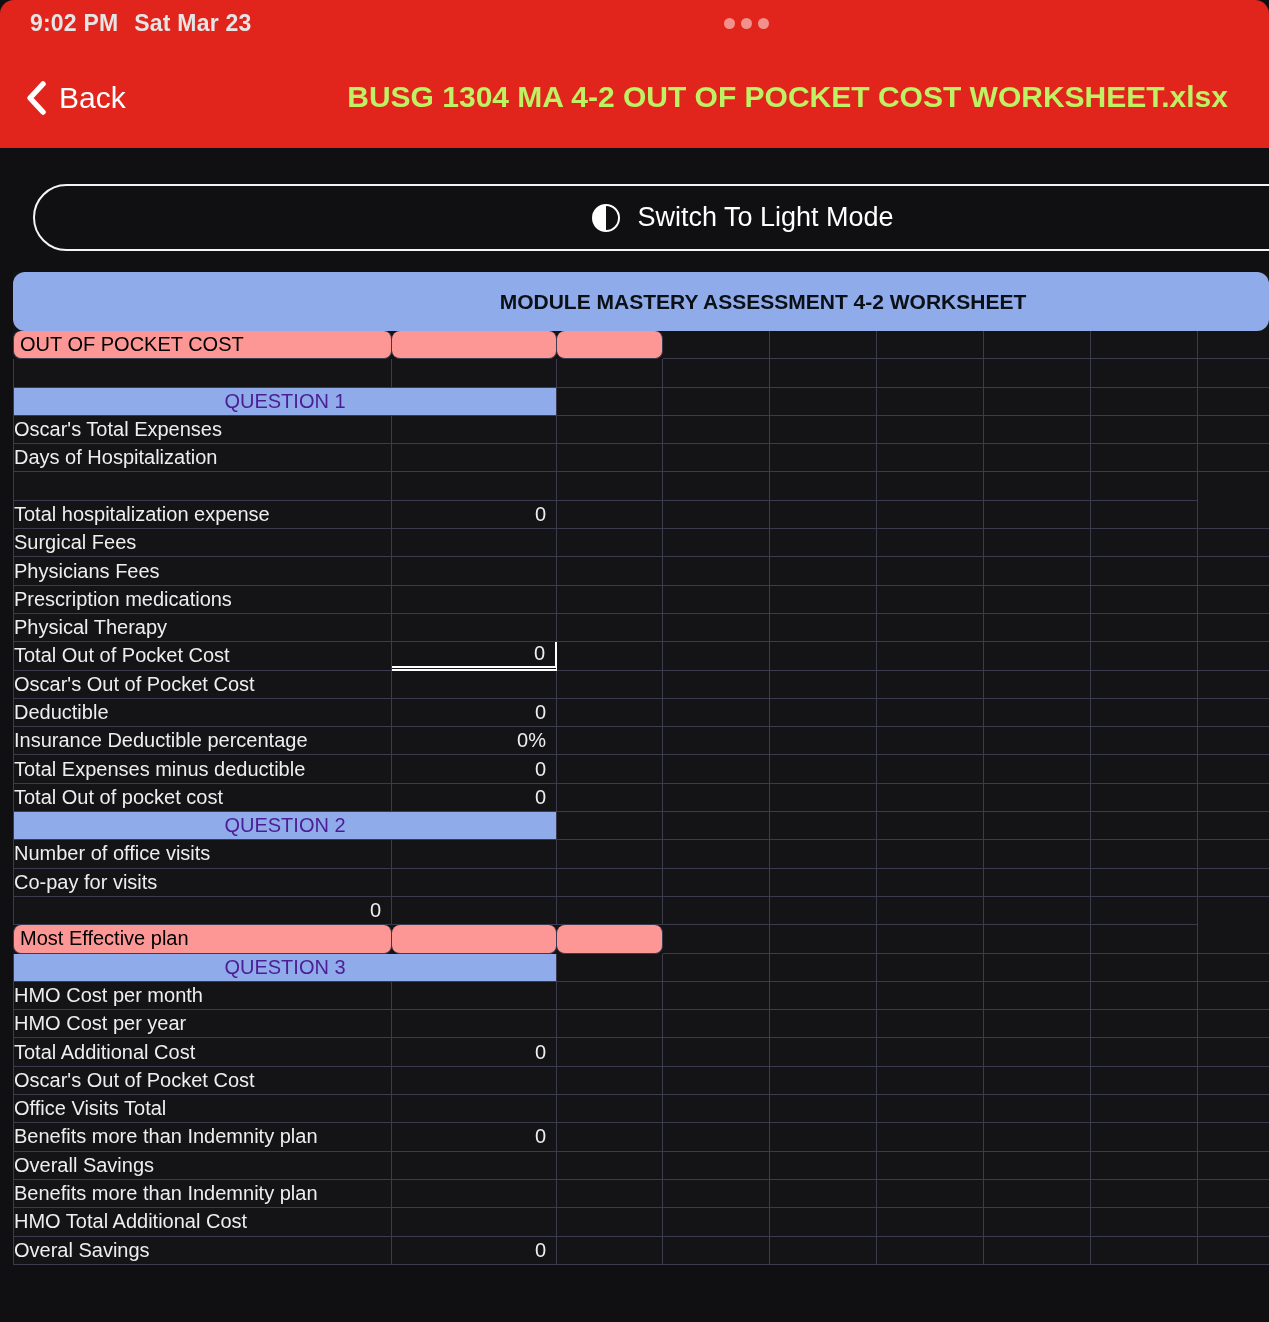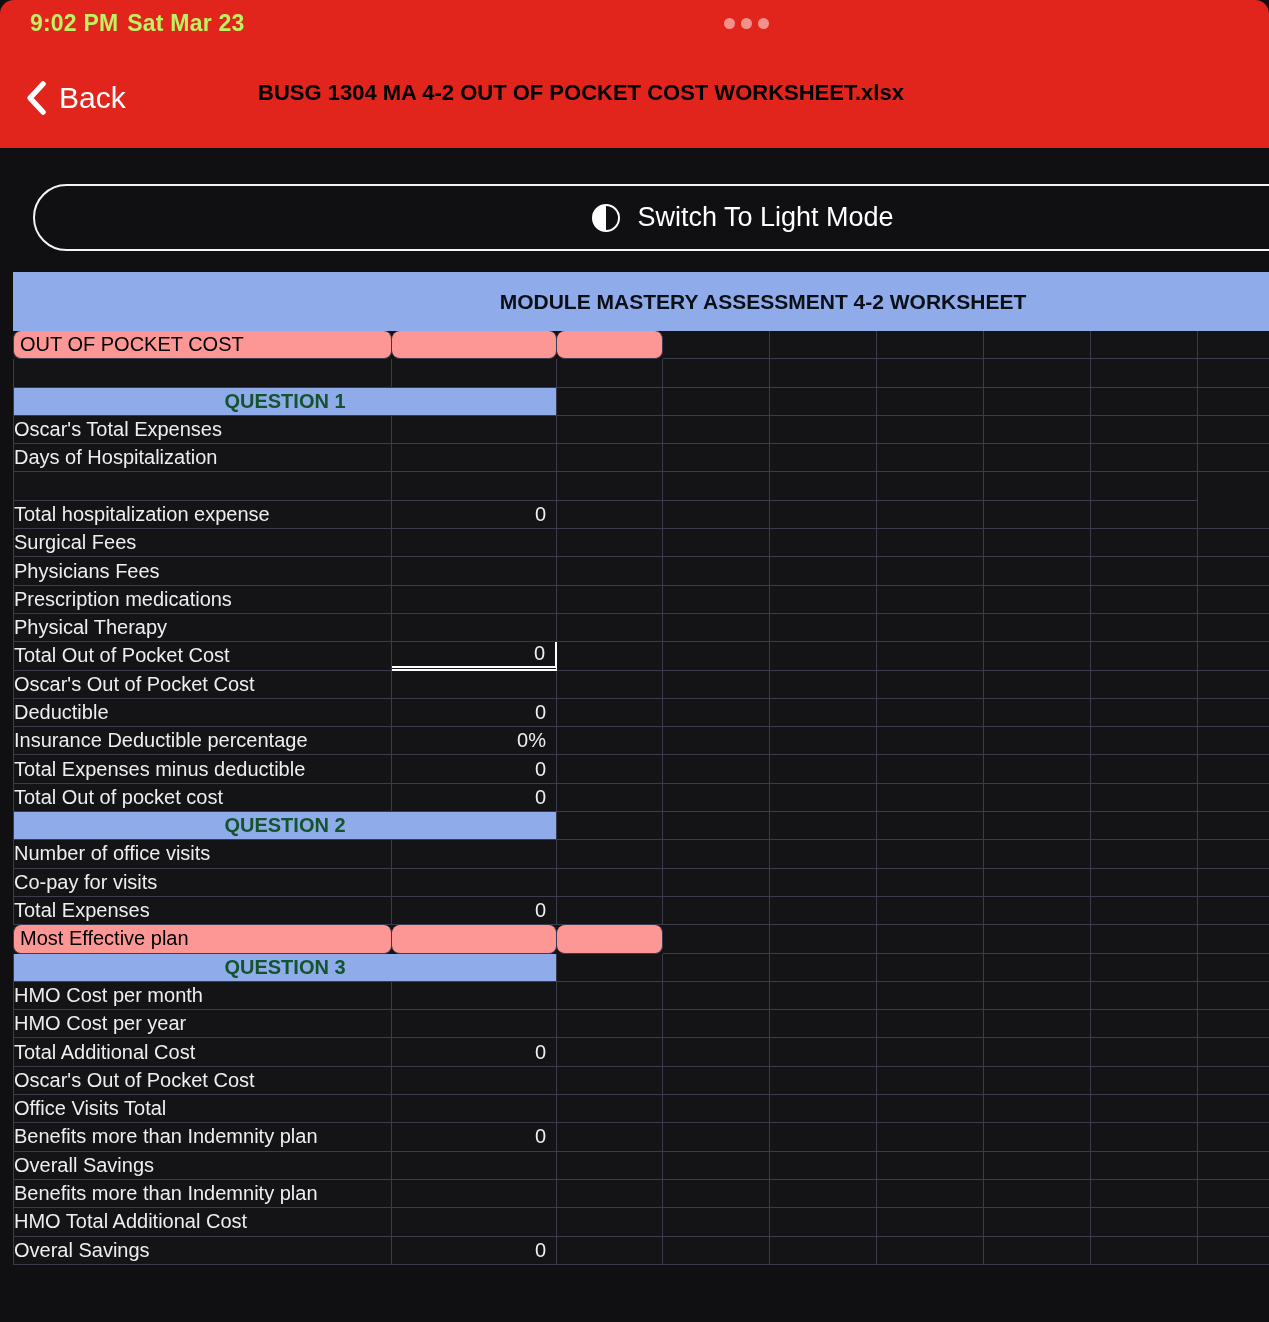--- a/index.html
+++ b/index.html
@@ -12,41 +12,41 @@
     -webkit-font-smoothing:antialiased;
   }
   
   .appbar{
     position:absolute;left:0;top:0;width:1269px;height:148px;
     background:var(--app-red,#e1251d);
     border-radius:14px 14px 0 0;
   }
   .status-left{
     position:absolute;left:30px;top:10px;
-    display:flex;gap:9px;align-items:baseline;
-    color:#bef264;font-size:23px;font-weight:600;letter-spacing:.2px;
+    display:flex;gap:16px;align-items:baseline;
+    color:#e5e5e5;font-size:23px;font-weight:600;letter-spacing:.2px;
   }
   .status-dots{
     position:absolute;left:724px;top:18px;
     display:flex;gap:6px;
   }
   .status-dots .dot{
     width:11px;height:11px;border-radius:50%;
     background:#f0928b;
   }
   .nav-back{
     position:absolute;left:25px;top:76px;height:44px;
     display:flex;align-items:center;gap:12px;
     color:#fff;font-size:30px;font-weight:400;
     cursor:pointer;
   }
   .nav-title{
     position:absolute;left:258px;top:80px;width:970px;
-    text-align:left;
-    color:#000000;font-size:22px;font-weight:700;
+    text-align:right;
+    color:#bef264;font-size:30px;font-weight:700;
     white-space:nowrap;overflow:hidden;
   }
   
   .toggle-pill{
     position:absolute;left:33px;top:184px;width:1420px;height:67px;
     box-sizing:border-box;
     border:2px solid #f4f4f4;border-radius:36px;
     background:transparent;
     display:flex;align-items:center;justify-content:center;gap:17px;
     color:#fff;font-size:27px;font-weight:400;
@@ -56,21 +56,21 @@
     width:28px;height:28px;border-radius:50%;
     border:2.5px solid #fff;box-sizing:border-box;
     background:linear-gradient(90deg,#fff 0 50%,transparent 50%);
   }
   
   .sheet{
     position:absolute;left:13px;top:272px;width:1256px;height:993px;
     overflow:hidden;background:#141417;
   }
   .sheet-title{
-    height:59px;background:var(--header-blue,#8fabea);overflow:hidden;
+    height:59px;background:var(--header-blue,#8fabea);overflow:hidden;border-radius:12px;
   }
   .sheet-title-inner{
     width:1500px;line-height:59px;text-align:center;
     font-size:21px;font-weight:700;color:#0b0f16;
     white-space:nowrap;
   }
   .row{
     display:grid;
     grid-template-columns:379px 165px 106px repeat(6,107px);
     height:28.3px;
@@ -82,21 +82,21 @@
     display:flex;align-items:center;
     font-size:20px;color:#eeeeee;
     white-space:nowrap;overflow:hidden;
   }
   .row .c:first-child{border-left:1px solid var(--grid-line,#3b3b4e);}
   .c.label{}
   .c.value{justify-content:flex-end;padding-right:10px;}
   .c.section{
     grid-column:1 / 3;
     background:var(--header-blue,#8fabea);
-    color:#14532d;font-weight:700;
+    color:#4c1d95;font-weight:400;
     justify-content:center;
   }
   .c.pink{
     background:var(--highlight-pink,#fd9795);
     color:#000000;
     border-radius:8px;
   }
   .c.pink.label{padding-left:6px;}
   .c.sel{
     border-right:2px solid var(--selection-white,#fff);
@@ -348,21 +348,20 @@
           <div class="c value"></div>
           <div class="c"></div>
           <div class="c"></div>
           <div class="c"></div>
           <div class="c"></div>
           <div class="c"></div>
           <div class="c"></div>
           <div class="c"></div>
         </div>
         <div class="row">
-          <div class="c label">Total Expenses</div>
           <div class="c value">0</div>
           <div class="c"></div>
           <div class="c"></div>
           <div class="c"></div>
           <div class="c"></div>
           <div class="c"></div>
           <div class="c"></div>
           <div class="c"></div>
         </div>
         <div class="row">

